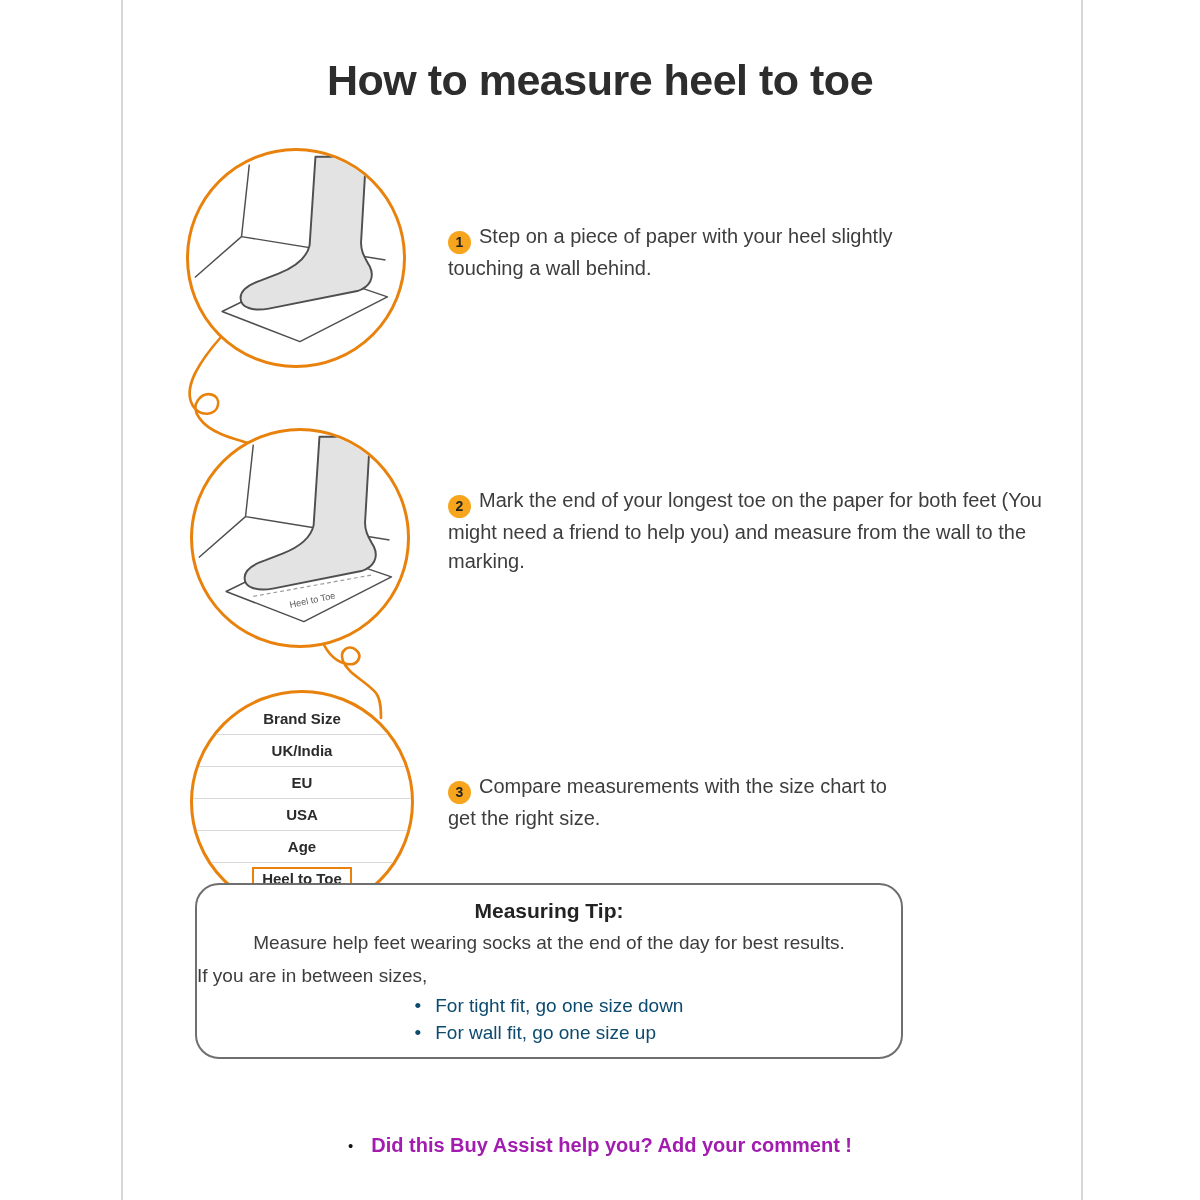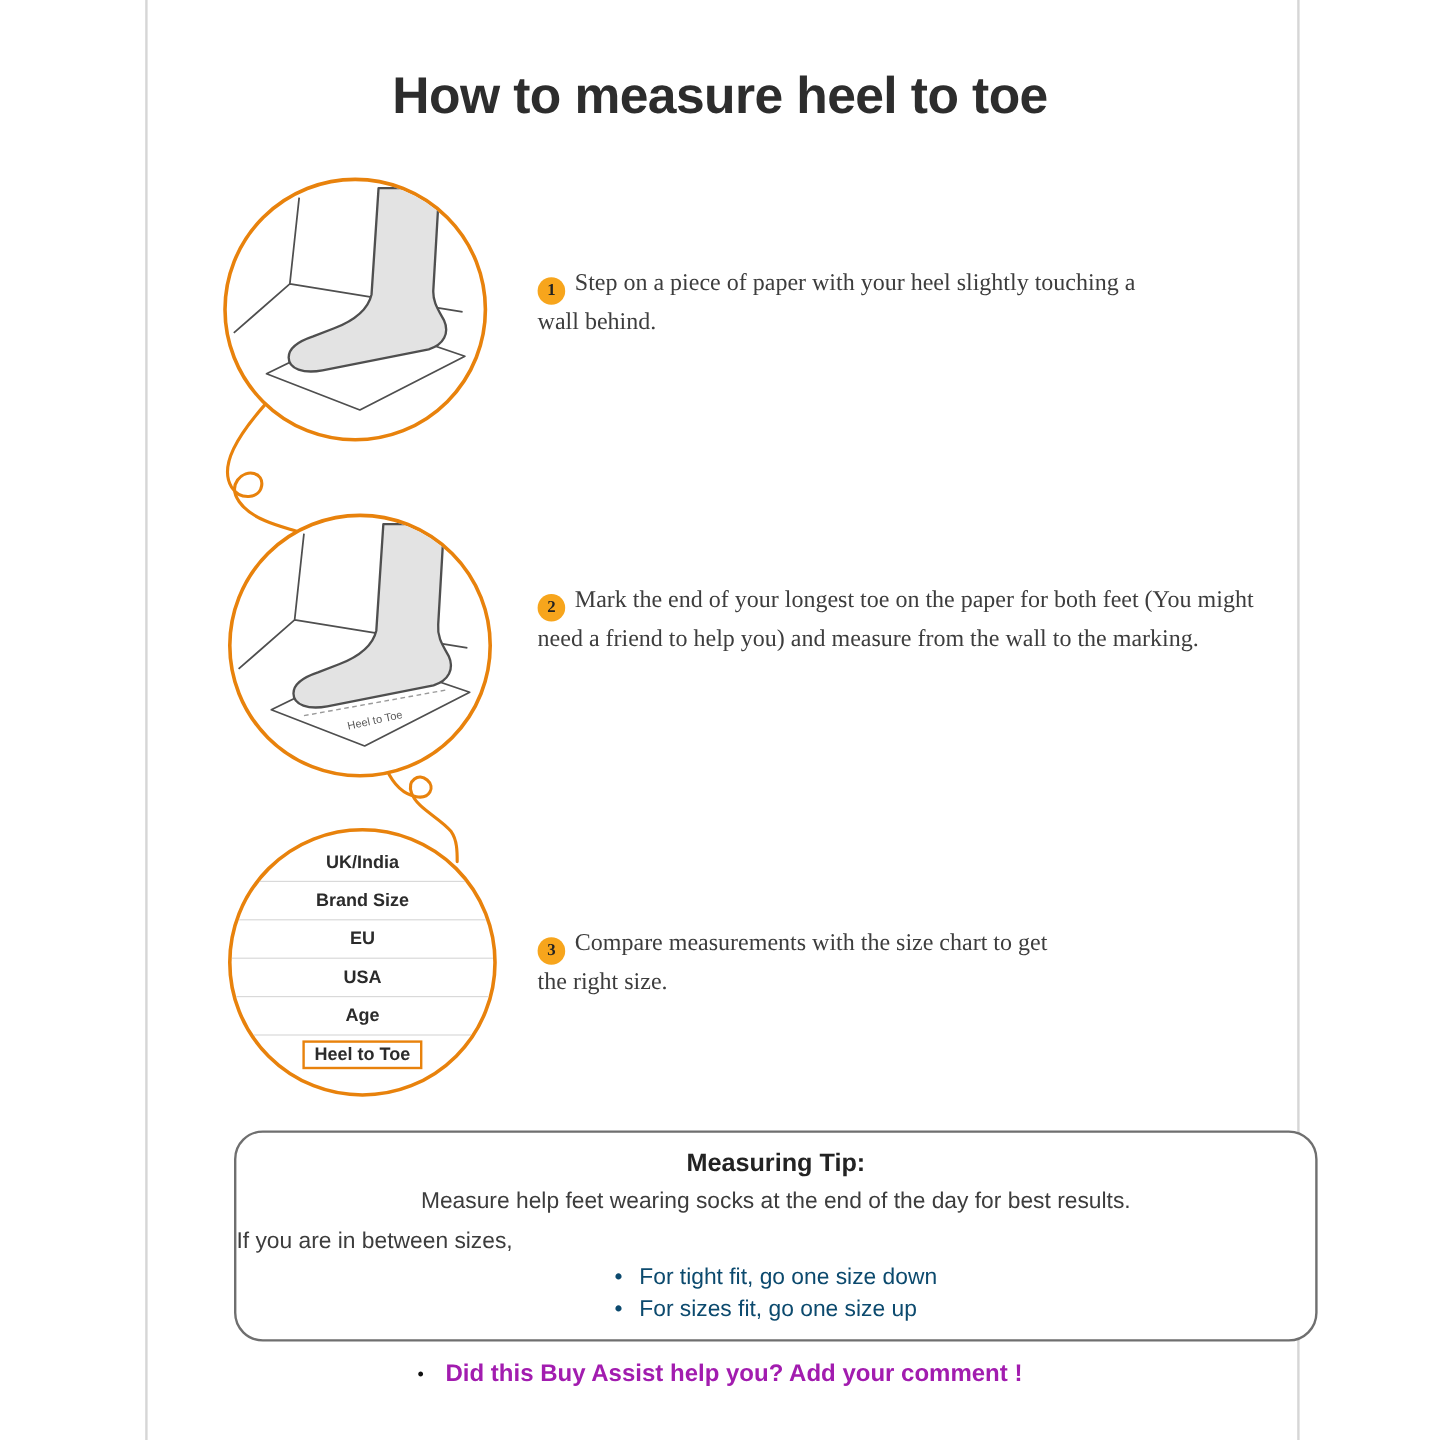--- a/index.html
+++ b/index.html
@@ -29,29 +29,29 @@
   .paper-label{font-family:"Liberation Sans",sans-serif;font-size:9.5px;fill:#5a5a5a;}
 
   .chart-rows{position:absolute;left:0;top:10px;right:0;}
   .chart-row{height:31px;line-height:31px;text-align:center;font-size:15px;font-weight:700;
              color:#2b2b2b;border-bottom:1px solid #d9d9d9;}
   .chart-row:last-child{border-bottom:none;}
   .hl{display:inline-block;border:2px solid var(--accent-orange,#E8820C);line-height:20px;
       padding:0 8px;background:#fff;}
 
   .step{position:absolute;}
-  .step p{margin:0;font-size:20px;line-height:29px;color:#3d3d3d;font-family:Liberation Serif, serif;}
+  .step p{margin:0;font-size:20px;line-height:29px;color:#3d3d3d;}
   .s1{left:448px;top:222px;width:515px;}
   .s2{left:448px;top:486px;width:630px;}
   .s3{left:448px;top:772px;width:450px;}
   .badge{display:inline-flex;width:23px;height:23px;border-radius:50%;
          background:var(--badge-orange,#F7A51C);color:#222;font-size:14px;font-weight:700;
          align-items:center;justify-content:center;margin-right:8px;vertical-align:-4px;}
 
-  .tipbox{position:absolute;left:195px;top:942px;width:903px;height:176px;
+  .tipbox{position:absolute;left:195px;top:883px;width:708px;height:176px;
           border:2px solid #6f6f6f;border-radius:24px;box-sizing:border-box;padding-top:14px;
           background:#fff;}
   .tip-title{text-align:center;font-size:21px;font-weight:700;color:#232323;}
   .tip-line{text-align:center;font-size:19px;margin-top:9px;color:#3d3d3d;}
   .tip-line2{text-align:left;font-size:19px;margin-top:11px;color:#3d3d3d;}
   .tip-bullets{width:fit-content;margin:5px auto 0;padding:0;}
   .tip-bullets li{list-style:none;font-size:19px;line-height:27px;color:#0c4a6e;}
   .tip-bullets li::before{content:"\2022";margin-right:14px;}
 
   .footer{position:absolute;left:0;right:0;top:1134px;display:flex;justify-content:center;
@@ -86,22 +86,22 @@
       <path class="wall-line" d="M 62 14 L 54 88 L 6 130 M 54 88 L 202 112"></path>
       <polygon class="paper" points="34,165 122,122 204,150 114,196"></polygon>
       <path class="foot" d="M 130 6 L 182 6 L 177 92 C 176 103 181 110 186 119 C 191 130 186 140 173 144 L 82 162 C 66 165 53 161 53 151 C 53 143 62 137 74 133 L 92 126 C 110 119 121 110 124 97 L 130 6 Z"></path>
       <path class="measure-line" d="M 62 170 L 184 148"></path>
       <text class="paper-label" x="100" y="182" transform="rotate(-12 100 182)">Heel to Toe</text>
     </svg>
   </div>
 
   <div class="circle c3">
     <div class="chart-rows">
+      <div class="chart-row">Brand Size</div>
       <div class="chart-row">UK/India</div>
-      <div class="chart-row">Brand Size</div>
       <div class="chart-row">EU</div>
       <div class="chart-row">USA</div>
       <div class="chart-row">Age</div>
       <div class="chart-row">
         <span class="hl">Heel to Toe</span>
       </div>
     </div>
   </div>
 
   <div class="step s1">
@@ -121,21 +121,21 @@
       <span class="badge">3</span><span>Compare measurements with the size chart to get the right size.</span>
     </p>
   </div>
 
   <div class="tipbox">
     <div class="tip-title">Measuring Tip:</div>
     <div class="tip-line">Measure help feet wearing socks at the end of the day for best results.</div>
     <div class="tip-line2">If you are in between sizes,</div>
     <ul class="tip-bullets">
       <li>For tight fit, go one size down</li>
-      <li>For sizes fit, go one size up</li>
+      <li>For wall fit, go one size up</li>
     </ul>
   </div>
 
   <div class="footer">
     <span class="footer-bullet">•</span>
     <span class="footer-text">Did this Buy Assist help you? Add your comment !</span>
   </div>
 </div>
 
 </body></html>

